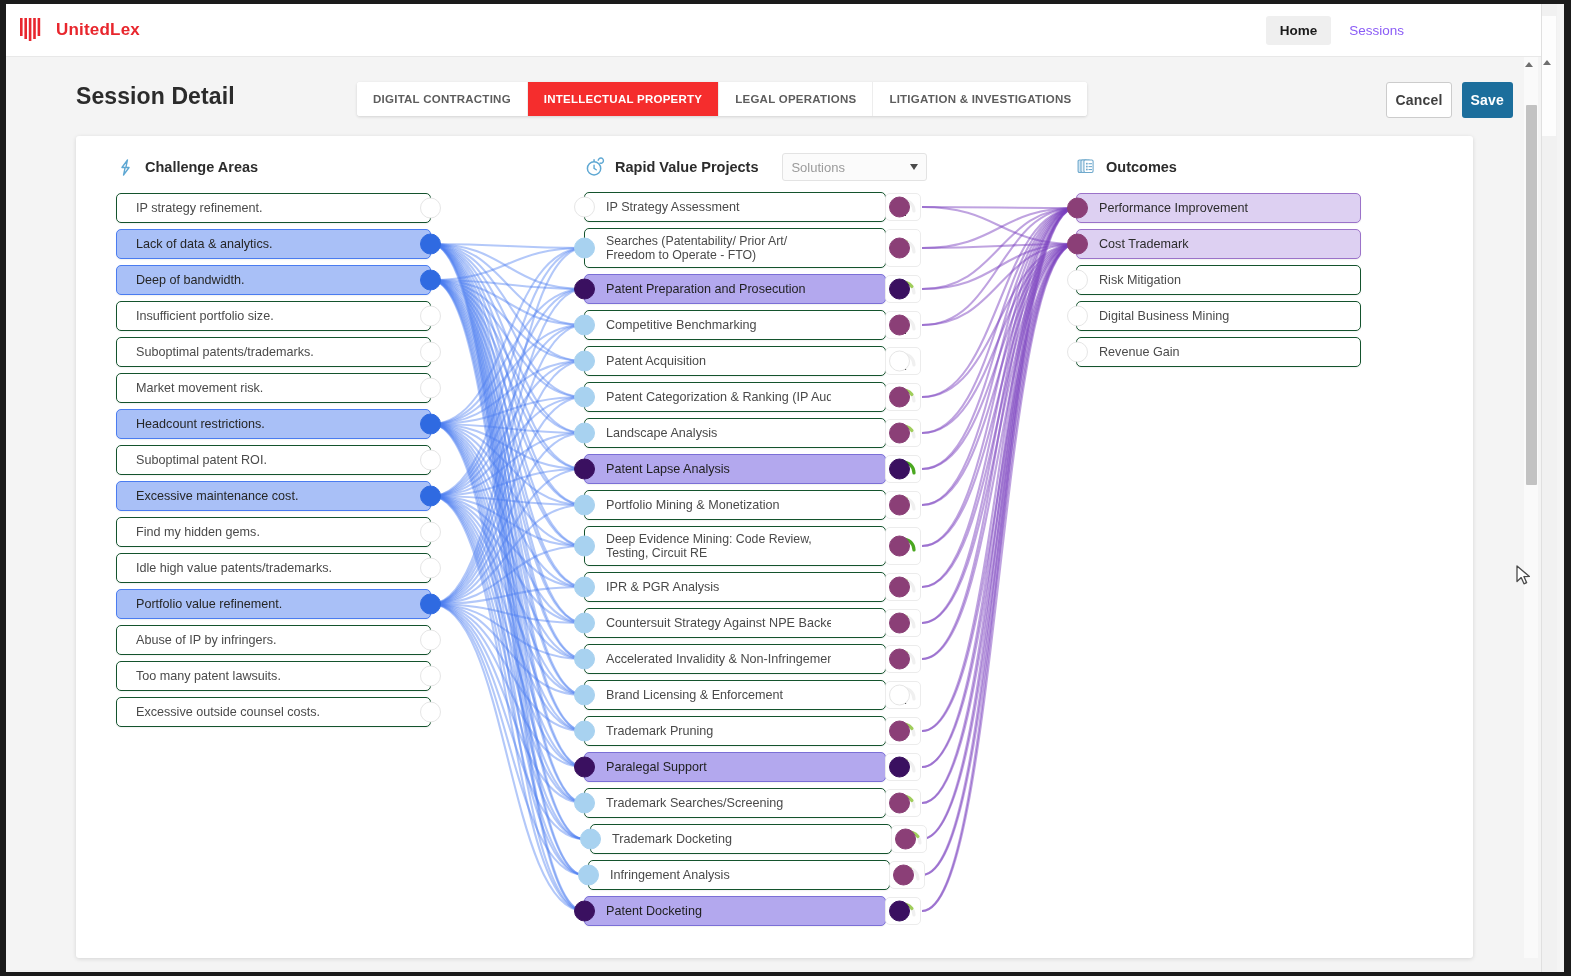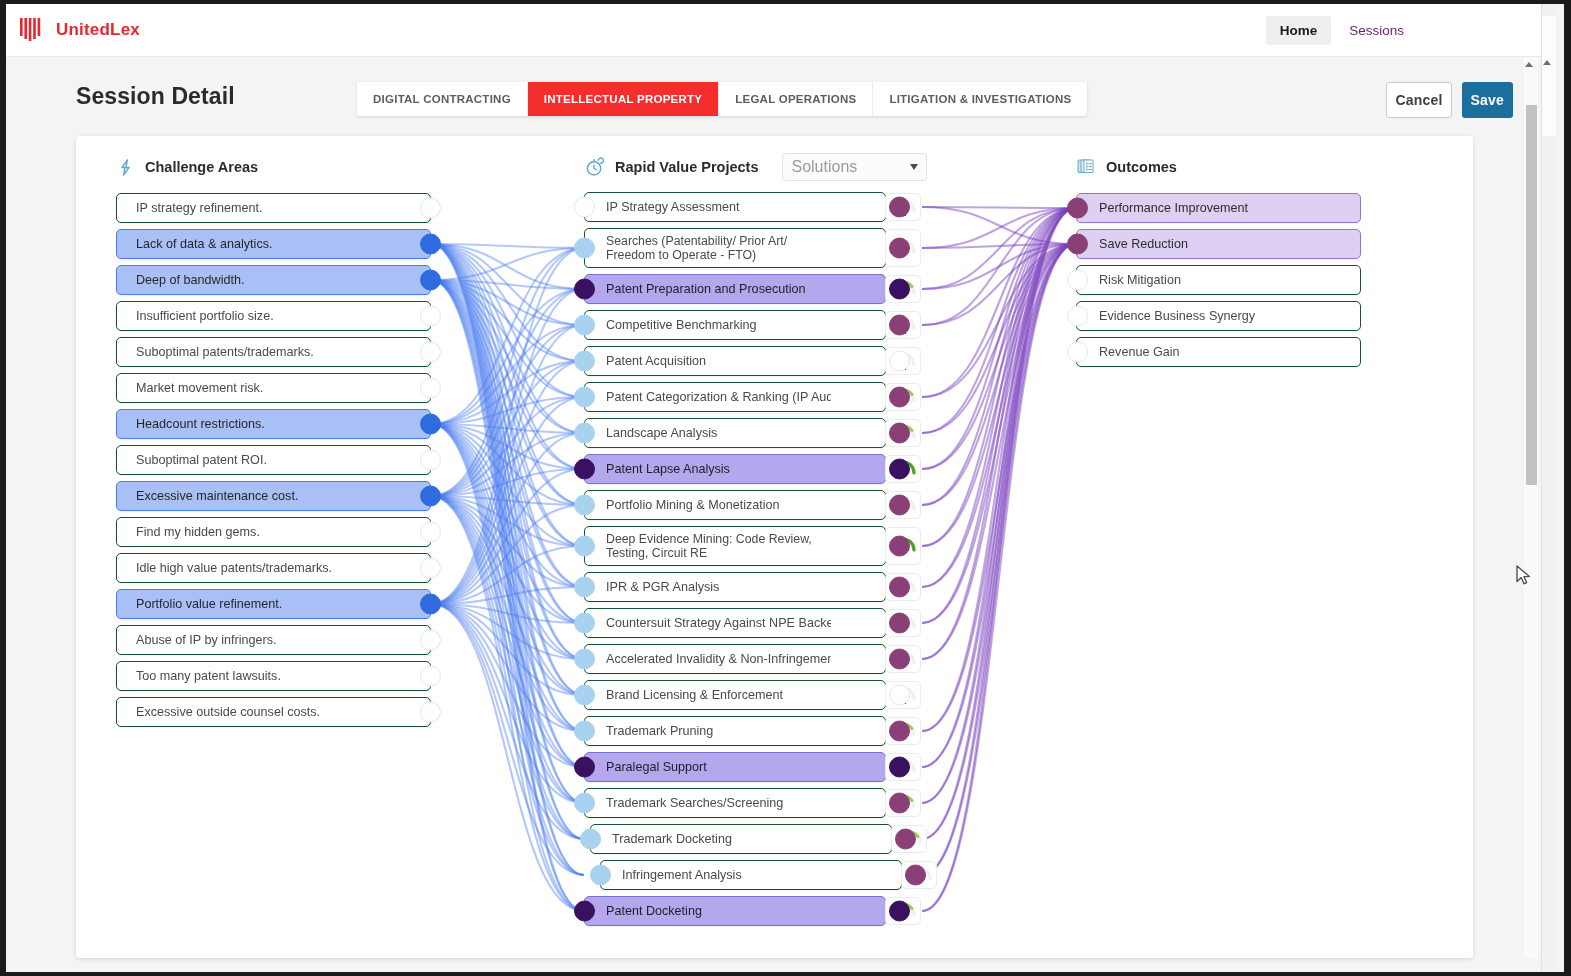--- a/index.html
+++ b/index.html
@@ -15,21 +15,21 @@
   .topbar {
     position: absolute; left: 6px; top: 4px; width: 1542px; height: 53px;
     background: #ffffff; display: flex; align-items: center;
     border-bottom: 1px solid #e8e8e8;
   }
   .brand { display: flex; align-items: center; margin-left: 12px; gap: 8px; }
   .brand-mark { display: block; }
   .brand-name { color: #e8262d; font-size: 17px; font-weight: 700; letter-spacing: .2px; }
   .topnav { margin-left: auto; display: flex; align-items: center; gap: 4px; margin-right: 130px; }
   .topnav-item {
-    font-size: 13.5px; color: #701a75; padding: 7px 14px; border-radius: 3px; cursor: pointer;
+    font-size: 13.5px; color: #8b5cf6; padding: 7px 14px; border-radius: 3px; cursor: pointer;
   }
   .topnav-item.active { background: #efefef; color: #1b1b1b; font-weight: 700; }
 
   
   .pagehead {
     position: absolute; left: 6px; top: 57px; width: 1526px; height: 79px;
     background: #f4f4f4; display: flex; align-items: center;
   }
   .page-title { margin-left: 70px; font-size: 23px; font-weight: 700; color: #2b2b2b; letter-spacing: .1px; }
   .tabs {
@@ -65,21 +65,21 @@
 
   .col { position: absolute; }
   .col-head { display: flex; align-items: center; gap: 10px; height: 26px; }
   .col-title { font-size: 14.5px; font-weight: 700; color: #2c2c2c; }
 
   .select {
     margin-left: 14px; width: 145px; height: 28px; background: #fbfbfb;
     border: 1px solid #e3e3e3; border-radius: 3px; display: flex; align-items: center;
     padding: 0 8px; cursor: pointer;
   }
-  .select-value { font-size: 16px; color: #9b9b9b; flex: 1; }
+  .select-value { font-size: 13px; color: #9b9b9b; flex: 1; }
   .caret { width: 0; height: 0; border-left: 4.5px solid transparent; border-right: 4.5px solid transparent; border-top: 6px solid #4a4a4a; }
 
   
   .pill {
     position: relative; height: 30px; border-radius: 5px;
     background: #fff; border: 1px solid #14532d;
     display: flex; align-items: center;
     box-shadow: 0 1px 1.5px rgba(0,0,0,.055);
   }
   .pill.tall { height: 40px; }
@@ -669,21 +669,21 @@
               <span class="score-wrap">
                 <svg width="30" height="18" viewBox="0 0 30 18">
     <path d="M4 15 A 11 11 0 0 1 26 15" fill="none" stroke="#f0f0f0" stroke-width="3.2" stroke-linecap="round"></path>
     <path d="M4.00 15.00 A 11 11 0 0 1 23.90 8.53" fill="none" stroke="#9fcd5a" stroke-width="3.2" stroke-linecap="round"></path>
   </svg>
                 <span class="score-num">4</span>
               </span>
             </span>
             <span class="node-r2 lit"></span>
           </div>
-          <div class="pill pill-mid" style="position: absolute; left: 16px; top: 668px;">
+          <div class="pill pill-mid" style="position: absolute; left: 4px; top: 668px;">
             <span class="node-l lit"></span>
             <span class="pill-label">Infringement Analysis</span>
             <span class="score">
               <span class="score-wrap">
                 <svg width="30" height="18" viewBox="0 0 30 18">
     <path d="M4 15 A 11 11 0 0 1 26 15" fill="none" stroke="#f0f0f0" stroke-width="3.2" stroke-linecap="round"></path>
     <path d="M4.00 15.00 A 11 11 0 0 1 18.40 4.54" fill="none" stroke="#cfe3a8" stroke-width="3.2" stroke-linecap="round"></path>
   </svg>
                 <span class="score-num">3</span>
               </span>
@@ -724,29 +724,29 @@
         </svg>
         <span class="col-title">Outcomes</span>
       </div>
       <div id="right-list" style="position:relative; margin-top:13px;">
           <div class="pill pill-right sel" style="position: absolute; left: 0px; top: 0px;">
             <span class="node-lr"></span>
             <span class="pill-label">Performance Improvement</span>
           </div>
           <div class="pill pill-right sel" style="position: absolute; left: 0px; top: 36px;">
             <span class="node-lr"></span>
-            <span class="pill-label">Save Reduction</span>
+            <span class="pill-label">Cost Trademark</span>
           </div>
           <div class="pill pill-right" style="position: absolute; left: 0px; top: 72px;">
             <span class="node-lr"></span>
             <span class="pill-label">Risk Mitigation</span>
           </div>
           <div class="pill pill-right" style="position: absolute; left: 0px; top: 108px;">
             <span class="node-lr"></span>
-            <span class="pill-label">Evidence Business Synergy</span>
+            <span class="pill-label">Digital Business Mining</span>
           </div>
           <div class="pill pill-right" style="position: absolute; left: 0px; top: 144px;">
             <span class="node-lr"></span>
             <span class="pill-label">Revenue Gain</span>
           </div>
         </div>
     </div>
   </div>
 
   <div class="sb-outer"></div>

